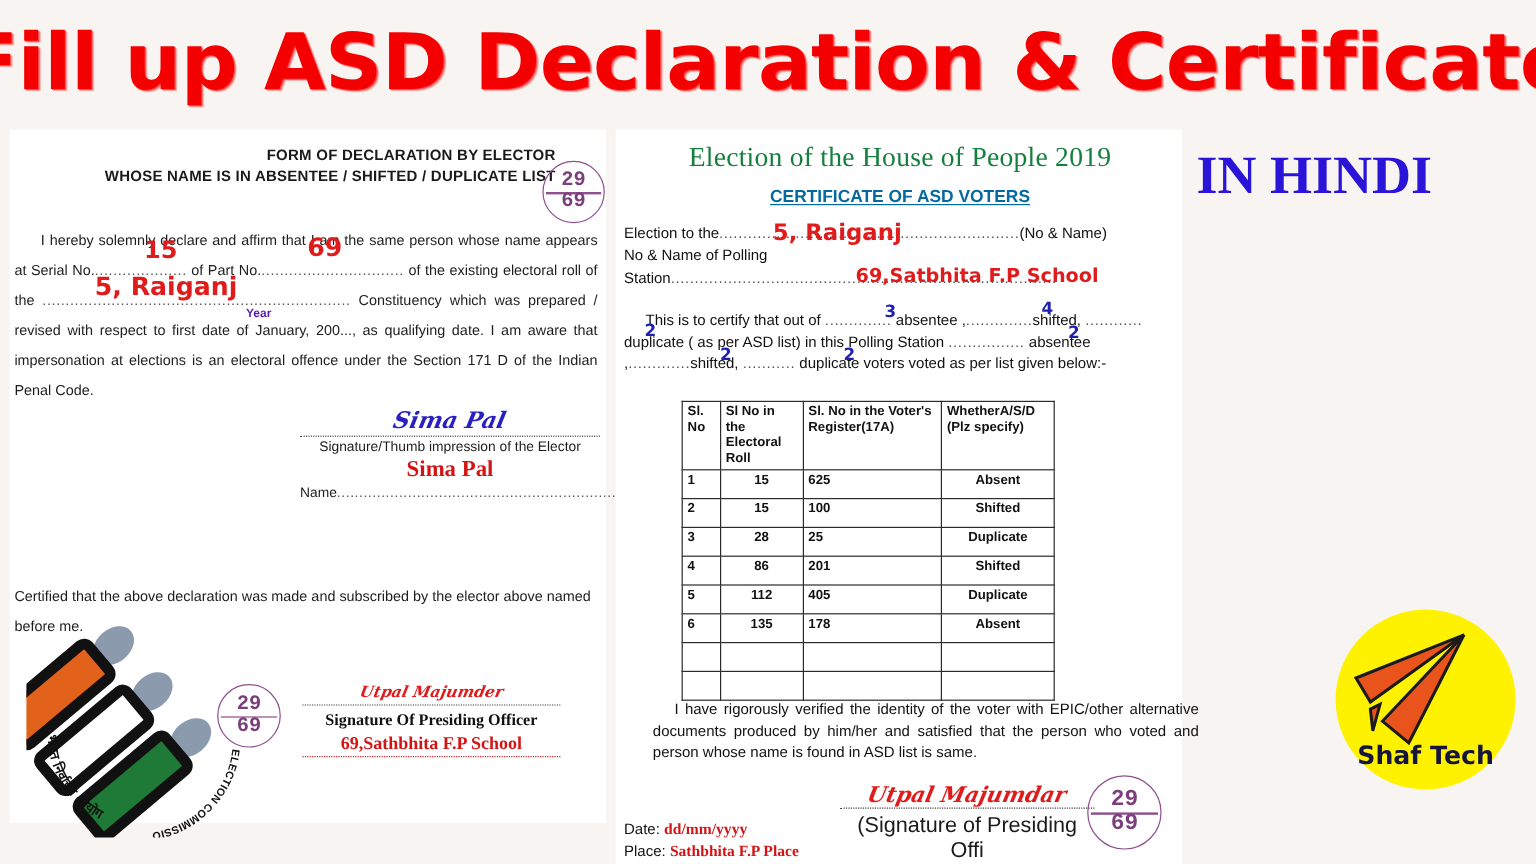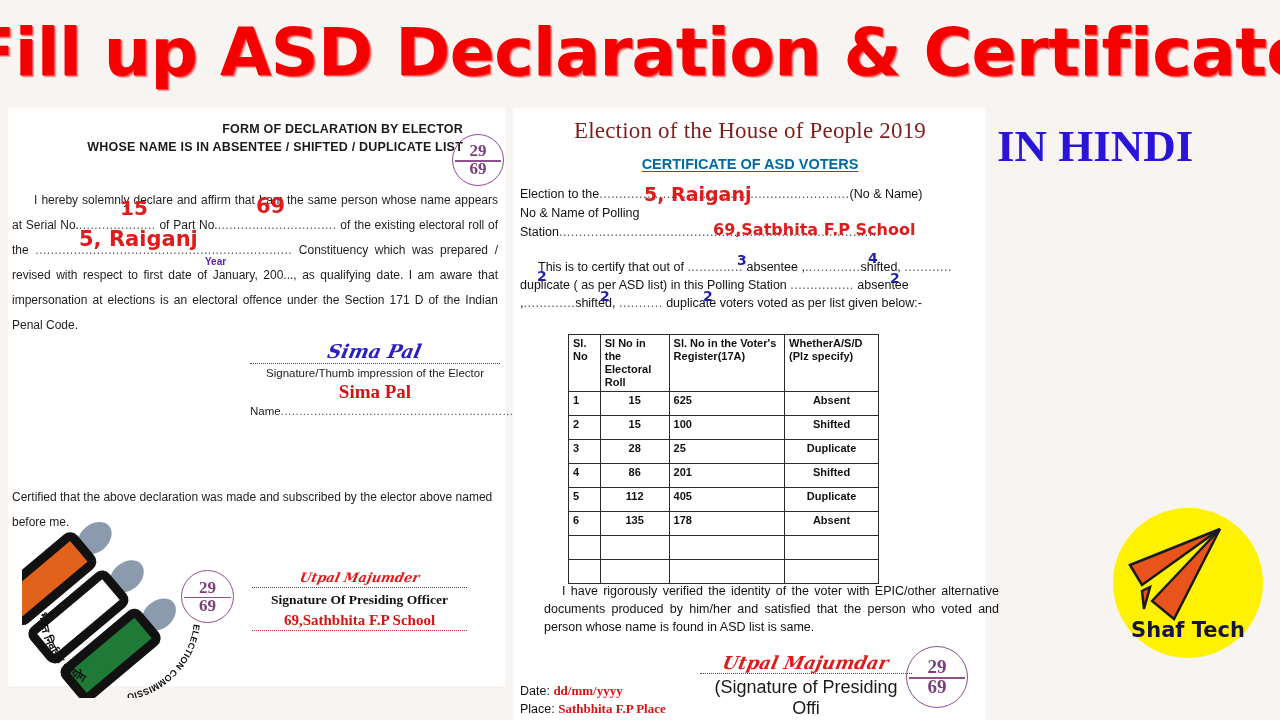--- a/index.html
+++ b/index.html
@@ -70,21 +70,21 @@
   
   #left-title { position: absolute; left: 8px; top: 122px; width: 455px; text-align: right; }
   #left-title .l1 { display:block; }
   #left-title .l2 { display:block; margin-top: 4px; }
 
   .stamp {
     position: absolute;
     border: 1.6px solid #8e4f8e;
     border-radius: 50%;
     color: #7b3f7b;
-    font-family: Liberation Serif, serif;
+    font-family: Liberation Mono, monospace;
     font-weight: 700;
     display: flex; flex-direction: column;
     align-items: center; justify-content: center;
     background: transparent;
   }
   .stamp .bar {
     position: absolute; left: 2px; right: 2px; top: 50%;
     height: 1.6px; background: #8e4f8e;
   }
   .stamp span { line-height: 1.05; position: relative; z-index: 2; }
@@ -103,21 +103,21 @@
   #certified { position: absolute; left: 12px; top: 485px; width: 490px; }
 
   #presiding { position: absolute; left: 252px; top: 568px; width: 215px; text-align: center; }
 
   
   #eci-logo { position: absolute; left: 22px; top: 518px; width: 185px; height: 180px; }
 
   
   #r-title {
     position: absolute; left: 520px; top: 118px; width: 460px; text-align: center;
-    font-family: "Liberation Serif", serif; font-size: 23px; color: #7f1d1d; letter-spacing: .2px;
+    font-family: "Liberation Serif", serif; font-size: 23px; color: #15803d; letter-spacing: .2px;
   }
   #r-sub {
     position: absolute; left: 520px; top: 156px; width: 460px; text-align: center;
     font-weight: 700; font-size: 14.5px; color: #0369a1; text-decoration: underline;
     text-underline-offset: 2px;
   }
   #r-lines { position: absolute; left: 520px; top: 185px; width: 460px; font-size: 12.5px; line-height: 19px; color: #111; }
   #r-certify { position: absolute; left: 520px; top: 258px; width: 460px; font-size: 12.5px; line-height: 18px; color: #111; }
 
   

